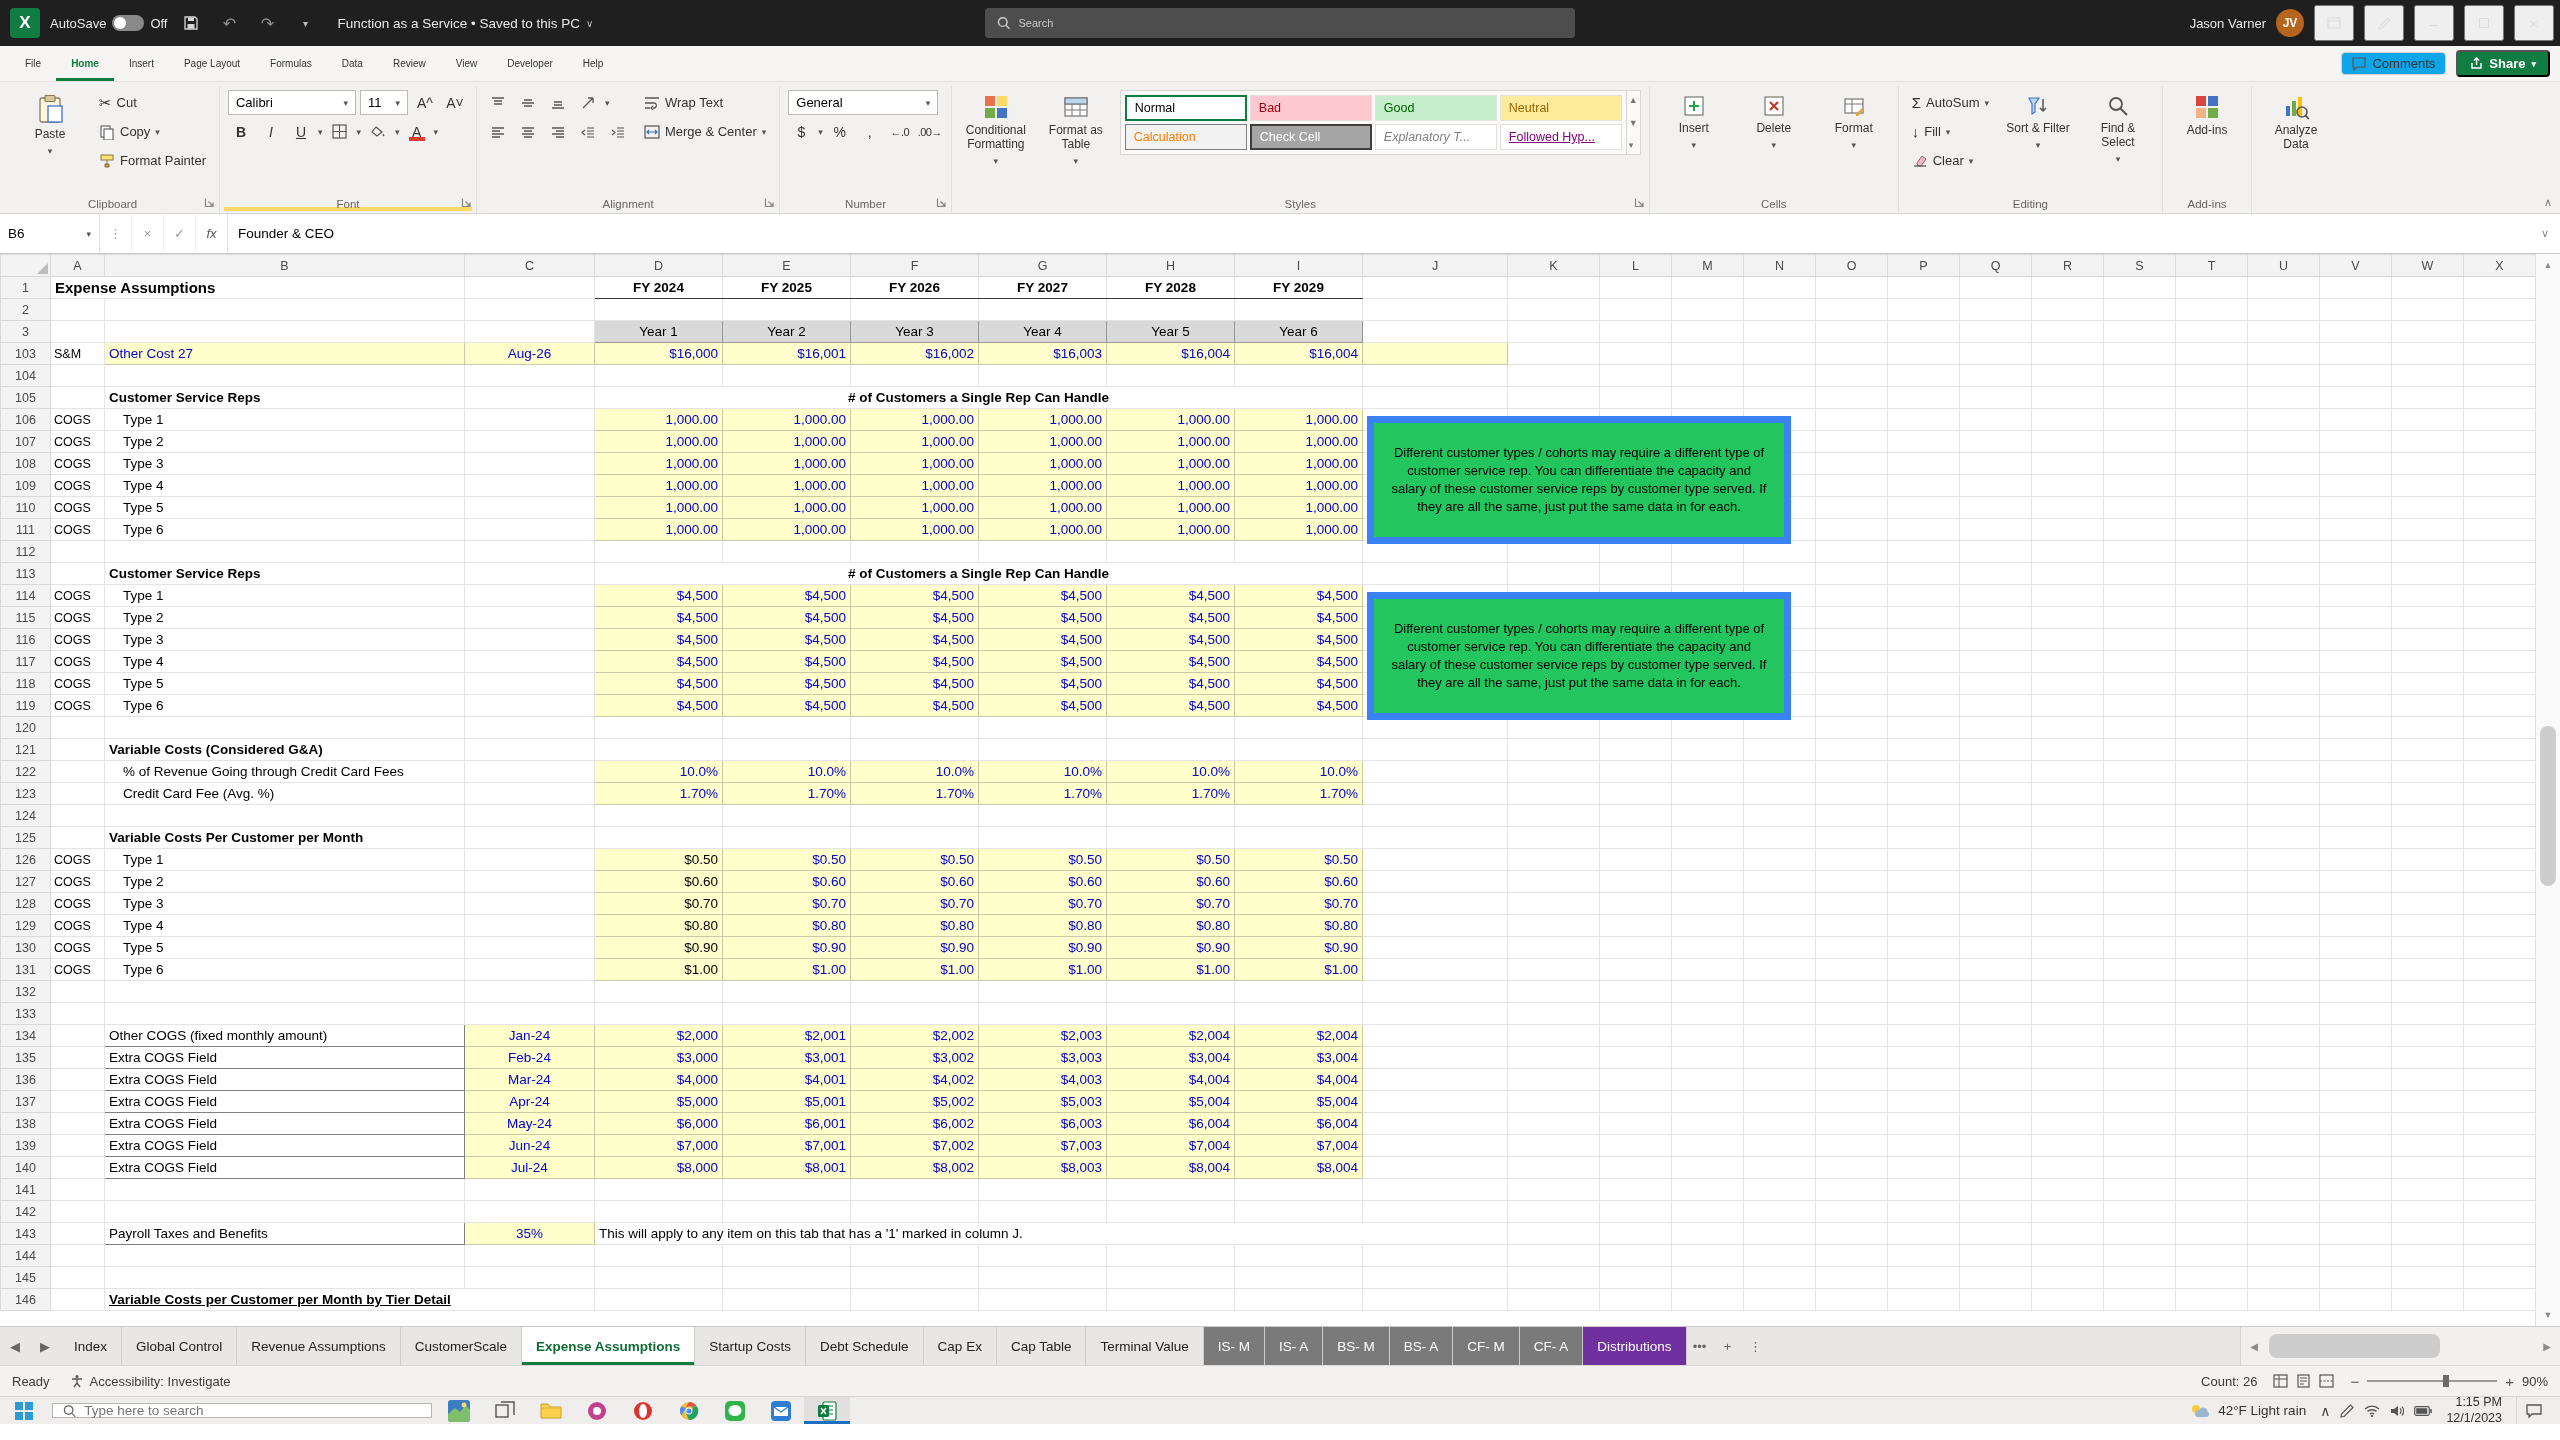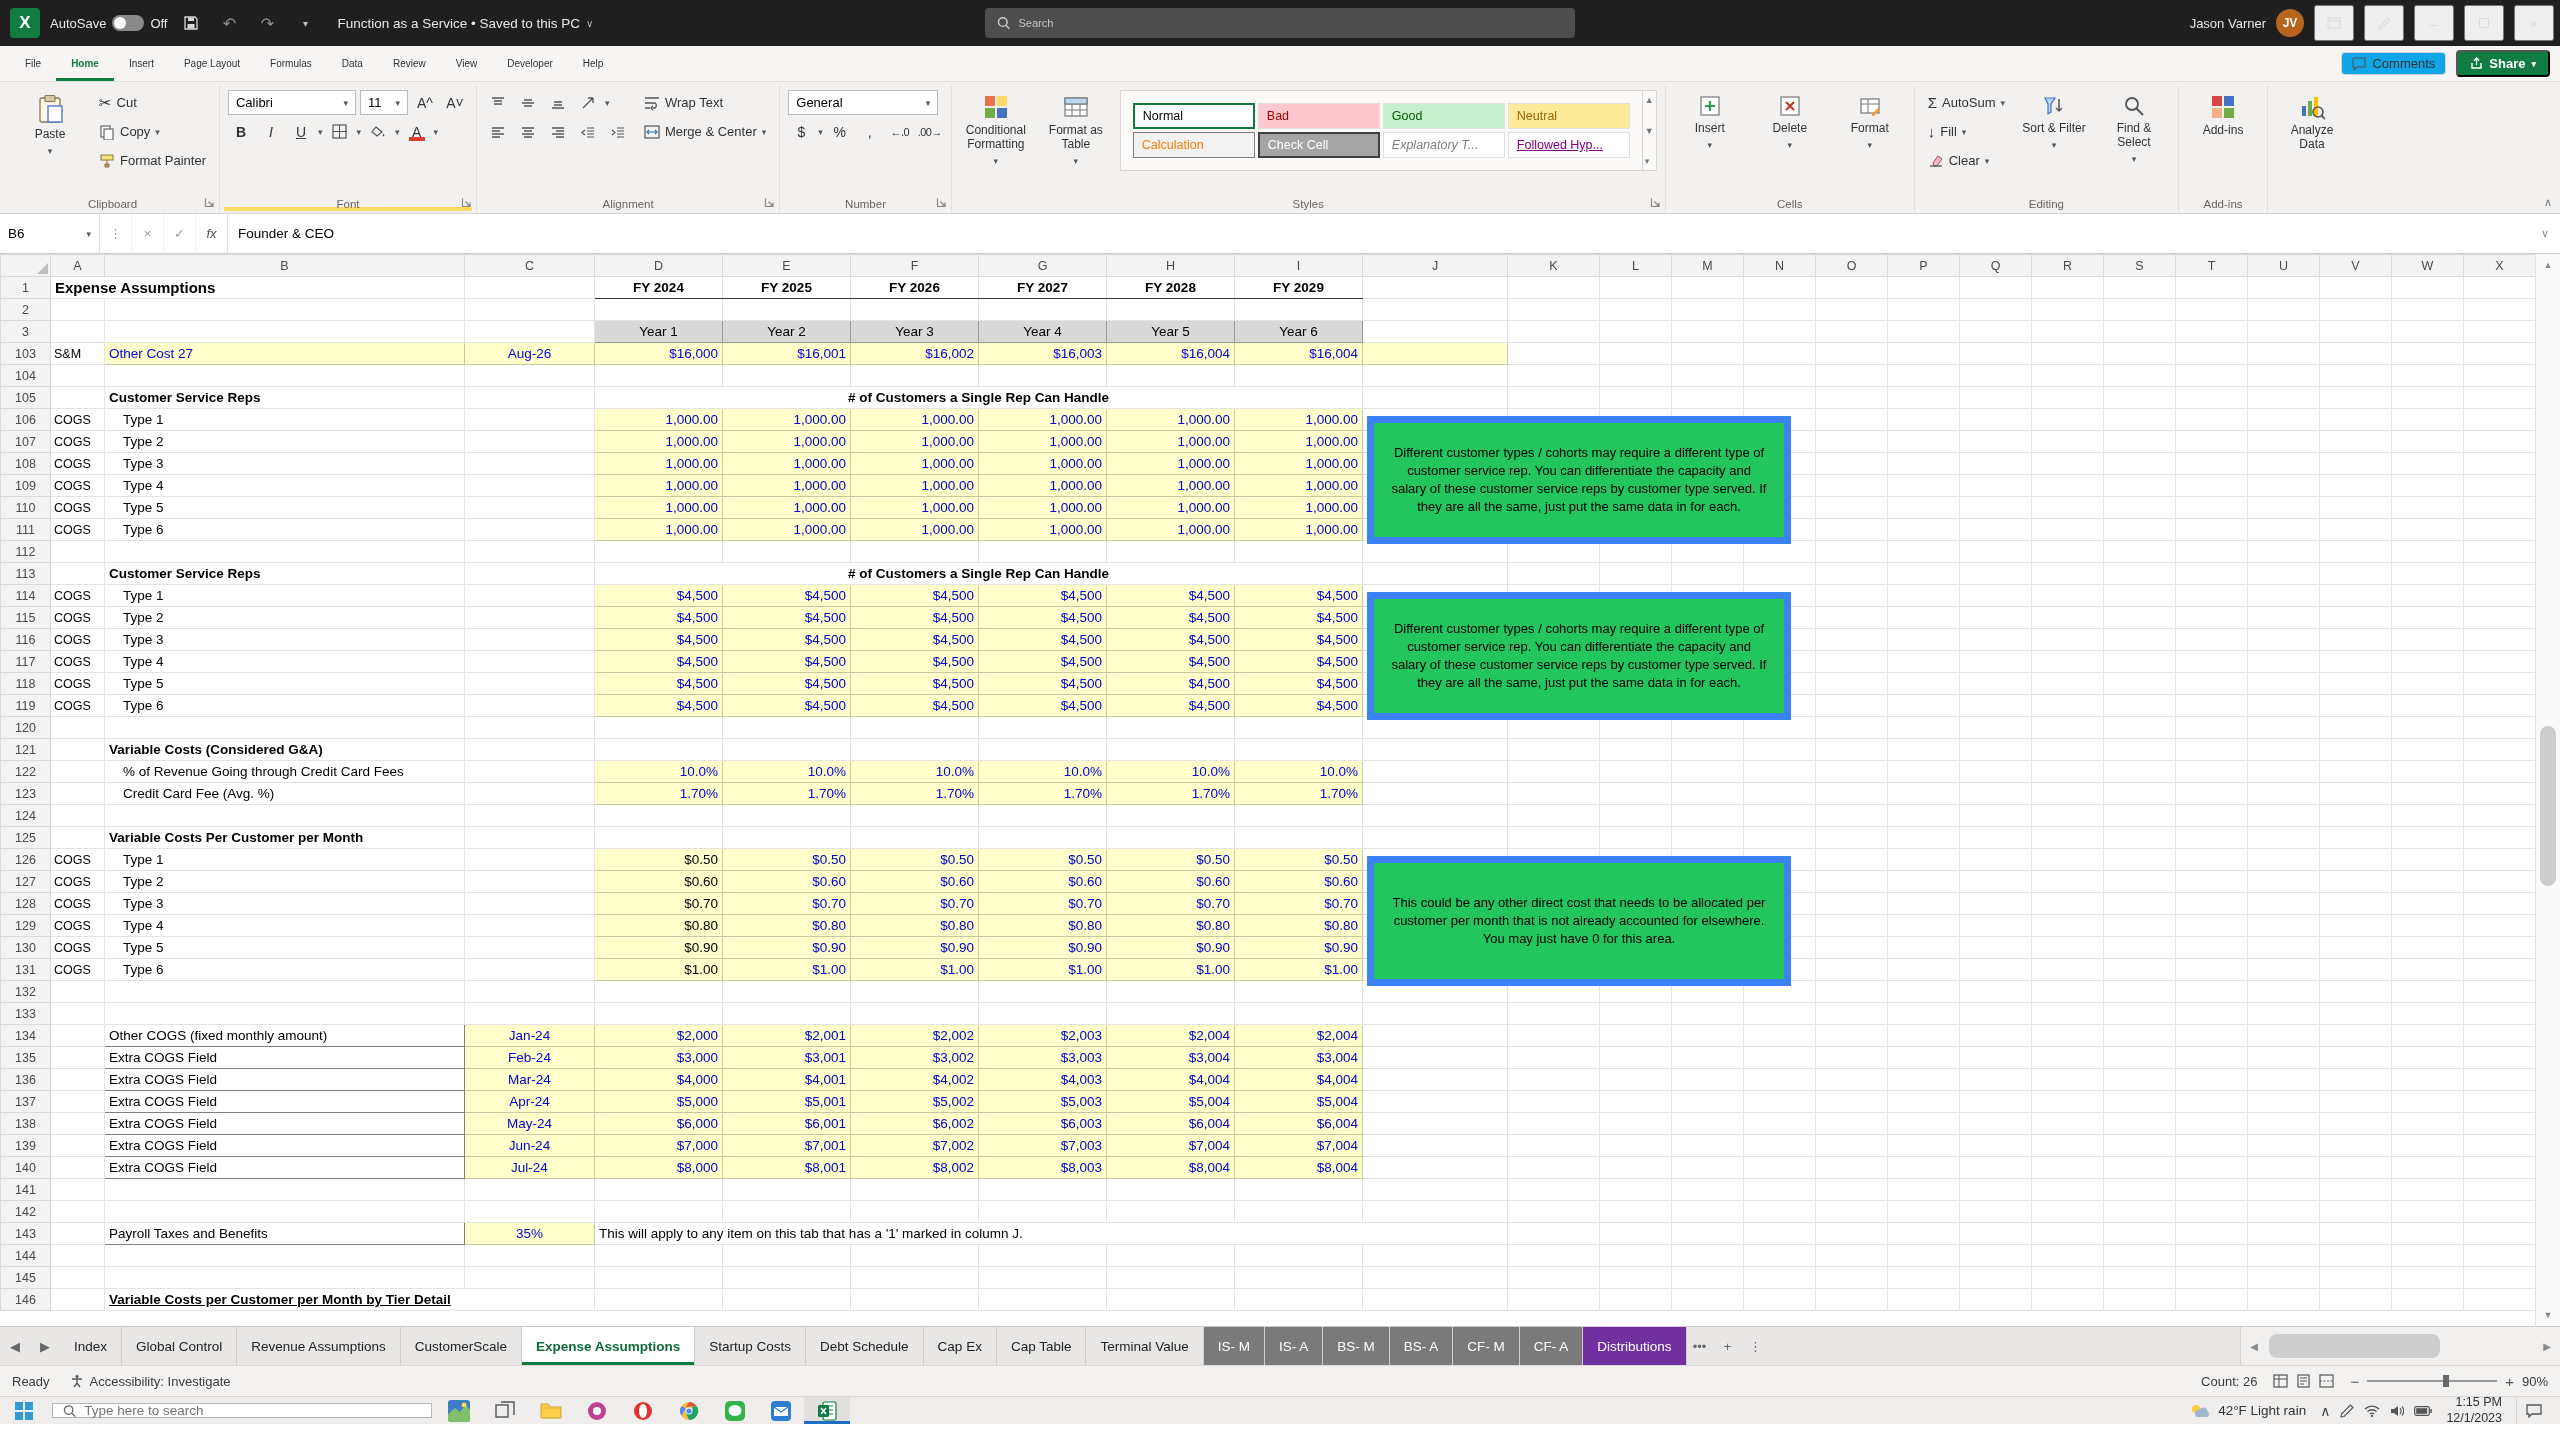--- a/index.html
+++ b/index.html
@@ -51,21 +51,21 @@
   .gi { font-size:15px; }
   .si { width:16px; height:16px; }
   .sel { border:1px solid #bdbab8; background:#fff; height:25px; display:flex; align-items:center; justify-content:space-between; padding:0 7px; font-size:13px; gap:8px; }
   .fontfam { width:128px; } .fontsize { width:48px; }
   .abtn { width:26px; height:25px; border:1px solid transparent; display:flex; align-items:center; justify-content:center; font-size:14px; color:#333; }
   .bld { font-weight:700; } .itl { font-style:italic; } .und { text-decoration:underline; }
   .fc { position:relative; } .fc::after { content:""; position:absolute; left:4px; right:4px; bottom:2px; height:4px; background:#E03C31; }
   .fill-ic::after { content:""; position:absolute; left:4px; right:4px; bottom:2px; height:4px; background:#FFD966; }
   .numfmt { width:150px; }
   .decbtn { font-size:11px; letter-spacing:-0.5px; }
-  .gallery { display:grid; grid-template-columns:repeat(4,122px); grid-auto-rows:26px; gap:3px; background:#fbfaf9; border:1px solid #d9d7d5; padding:12px; }
+  .gallery { display:grid; grid-template-columns:repeat(4,122px); grid-auto-rows:26px; gap:3px; background:#fbfaf9; border:1px solid #d9d7d5; padding:4px; }
   .chip { display:flex; align-items:center; padding:0 8px; font-size:12.5px; border:1px solid #e3e1df; background:#fff; overflow:hidden; white-space:nowrap; }
   .chip.normal { border:2px solid #107C41; }
   .chip.bad { background:#FFC7CE; color:#9C0006; }
   .chip.good { background:#C6EFCE; color:#006100; }
   .chip.neutral { background:#FFEB9C; color:#9C6500; }
   .chip.calculation { background:#F2F2F2; color:#FA7D00; border:1px solid #7F7F7F; }
   .chip.checkcell { background:#A5A5A5; color:#fff; border:2px solid #3F3F3F; }
   .chip.explanatory { color:#7F7F7F; font-style:italic; }
   .chip.followed { color:#800080; text-decoration:underline; }
   .gstrip { display:flex; flex-direction:column; justify-content:space-between; padding:4px 2px; color:#777; font-size:9px; border:1px solid #d9d7d5; border-left:none; background:#fbfaf9; }
@@ -1912,21 +1912,20 @@
           <td class="cell"></td>
           <td class="cell"></td>
           <td class="cell"></td>
           <td class="cell"></td>
         </tr>
       </tbody>
     </table>
   <div class="notes-layer" id="notes">
       <div class="notebox n1">Different customer types / cohorts may require a different type of customer service rep. You can differentiate the capacity and salary of these customer service reps by customer type served. If they are all the same, just put the same data in for each.</div>
       <div class="notebox n2">Different customer types / cohorts may require a different type of customer service rep. You can differentiate the capacity and salary of these customer service reps by customer type served. If they are all the same, just put the same data in for each.</div>
-      <div class="notebox n3">This could be any other direct cost that needs to be allocated per customer per month that is not already accounted for elsewhere. You may just have 0 for this area.</div>
     </div>
   <div class="vscroll">
     <div class="vs-arrow">▲</div>
     <div class="vs-thumb"></div>
     <div class="vs-bottom vs-arrow">▼</div>
   </div>
 </div>
 
 <div class="tabbar">
   <div class="tab-nav">◀</div>

